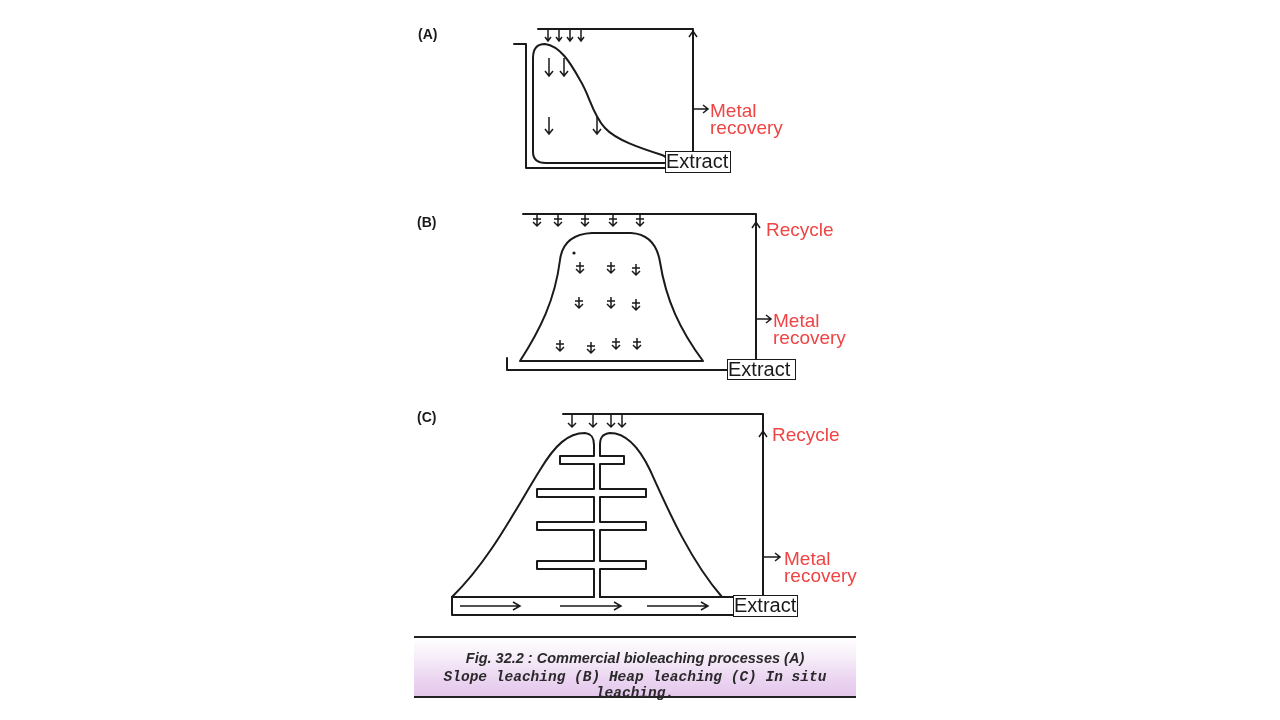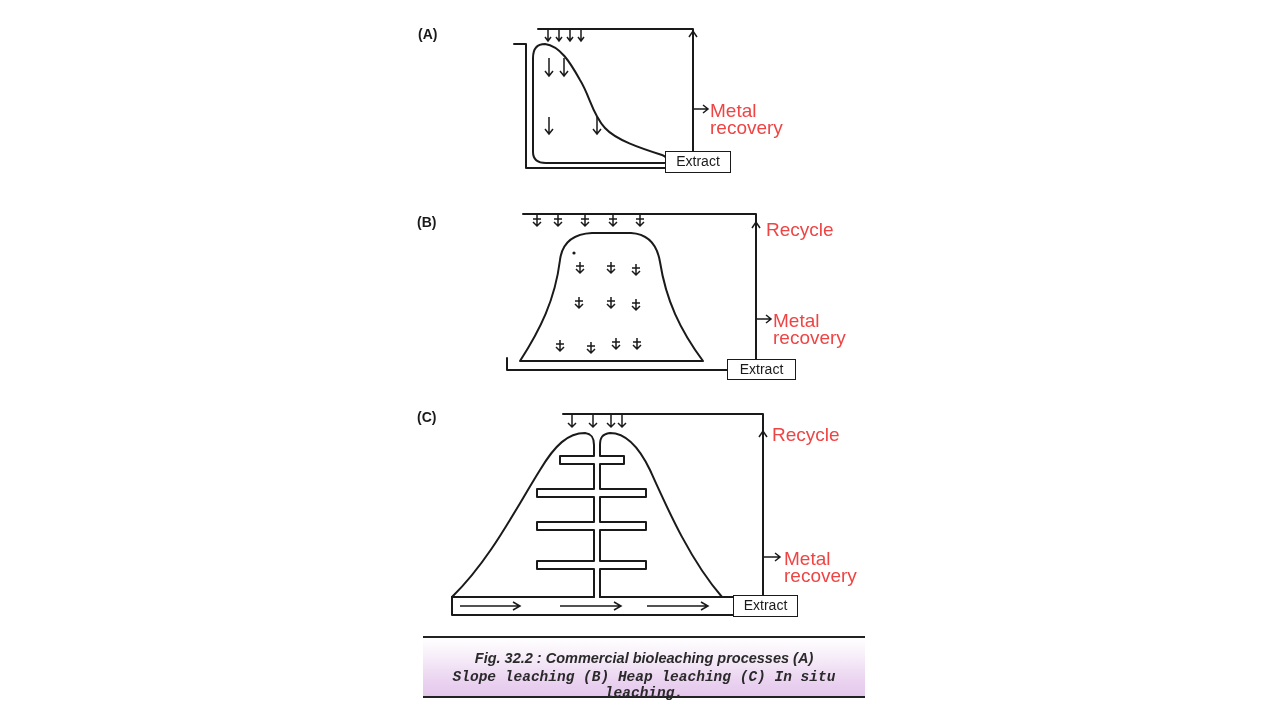--- a/index.html
+++ b/index.html
@@ -1,22 +1,22 @@
 <!DOCTYPE html>
 <html><head>
 <meta charset="utf-8">
 <style>
   html, body { margin:0; padding:0; background:#ffffff; }
   body { width:1280px; height:720px; position:relative; overflow:hidden; font-family:"Liberation Sans", sans-serif; }
   #fig { position:absolute; left:0; top:0; width:1280px; height:720px; }
   .panel-label { position:absolute; font-weight:bold; font-size:14px; color:#1a1a1a; }
   .lbl { position:absolute; font-size:19px; color:#ef4444; line-height:17px; }
-  .extract-box { position:absolute; border:1.5px solid #1a1a1a; background:#fff; font-size:14px; color:#1a1a1a; text-align:center; line-height:19px; box-sizing:border-box; }
+  .extract-box { position:absolute; border:1.5px solid #1a1a1a; background:#fff; font-size:20px; color:#1a1a1a; text-align:left; line-height:19px; box-sizing:border-box; }
   .caption { position:absolute; left:414px; top:636px; width:442px; height:62px; border-top:2px solid #222; border-bottom:2px solid #222;
-    background:linear-gradient(180deg, #ffffff 0%, #f6ecf8 35%, #ead2f0 75%, #e4c8ec 100%); box-sizing:border-box;margin-left:9px; }
+    background:linear-gradient(180deg, #ffffff 0%, #f6ecf8 35%, #ead2f0 75%, #e4c8ec 100%); box-sizing:border-box; }
   .caption-line { position:absolute; width:100%; text-align:center; font-size:14.5px; font-weight:bold; font-style:italic; color:#2a2a2a; }
   .cap1 { top:12px; }
   .cap2 { top:31px;font-family:Liberation Mono, monospace; }
   svg .ln { stroke:#1a1a1a; stroke-width:2; fill:none; stroke-linecap:round; stroke-linejoin:round; }
   svg .ar { stroke:#1a1a1a; stroke-width:1.5; fill:none; }
 </style>
 </head>
 <body>
 
 <div id="fig">

